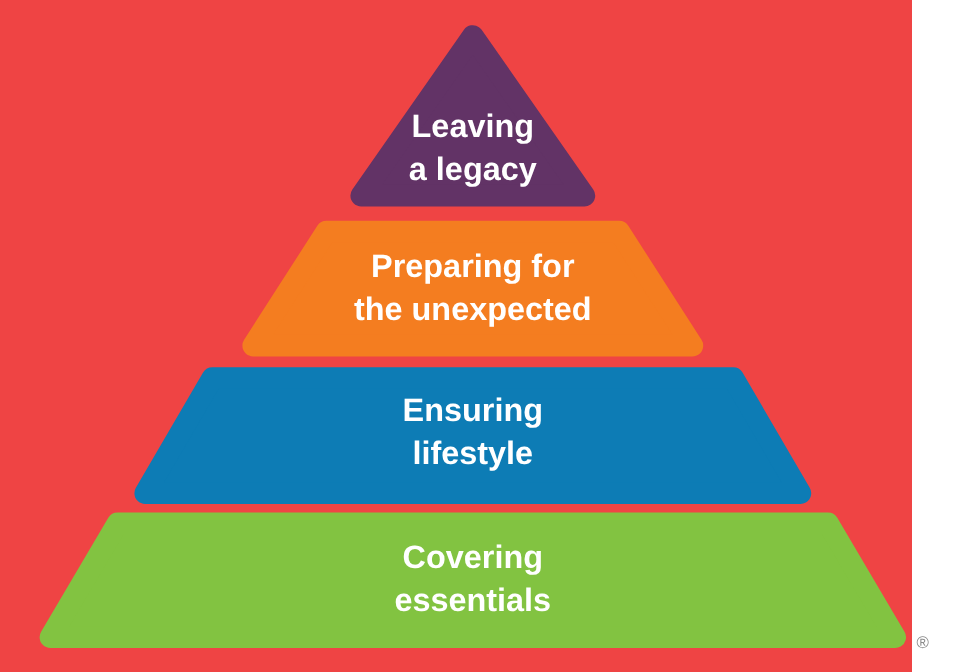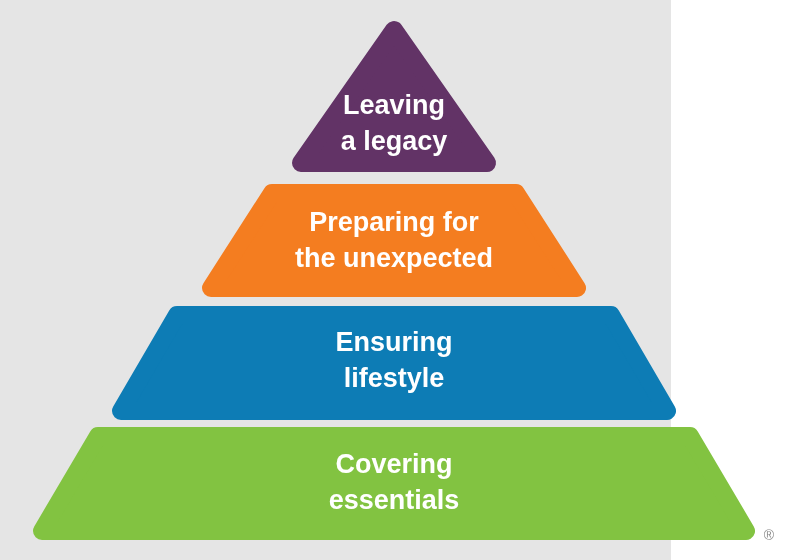--- a/index.html
+++ b/index.html
@@ -5,23 +5,23 @@
   html, body {
     margin: 0;
     padding: 0;
     width: 800px;
     height: 560px;
     background: #ffffff;
     overflow: hidden;
   }
   .stage {
     position: relative;
-    width: 671px;
+    width: 760px;
     height: 560px;
-    background: #e5e5e5;
+    background: #ef4444;
   }
   svg {
     display: block;
   }
   .level-label {
     font-family: "Liberation Sans", sans-serif;
     font-weight: bold;
     font-size: 27px;
     text-anchor: middle;
   }

